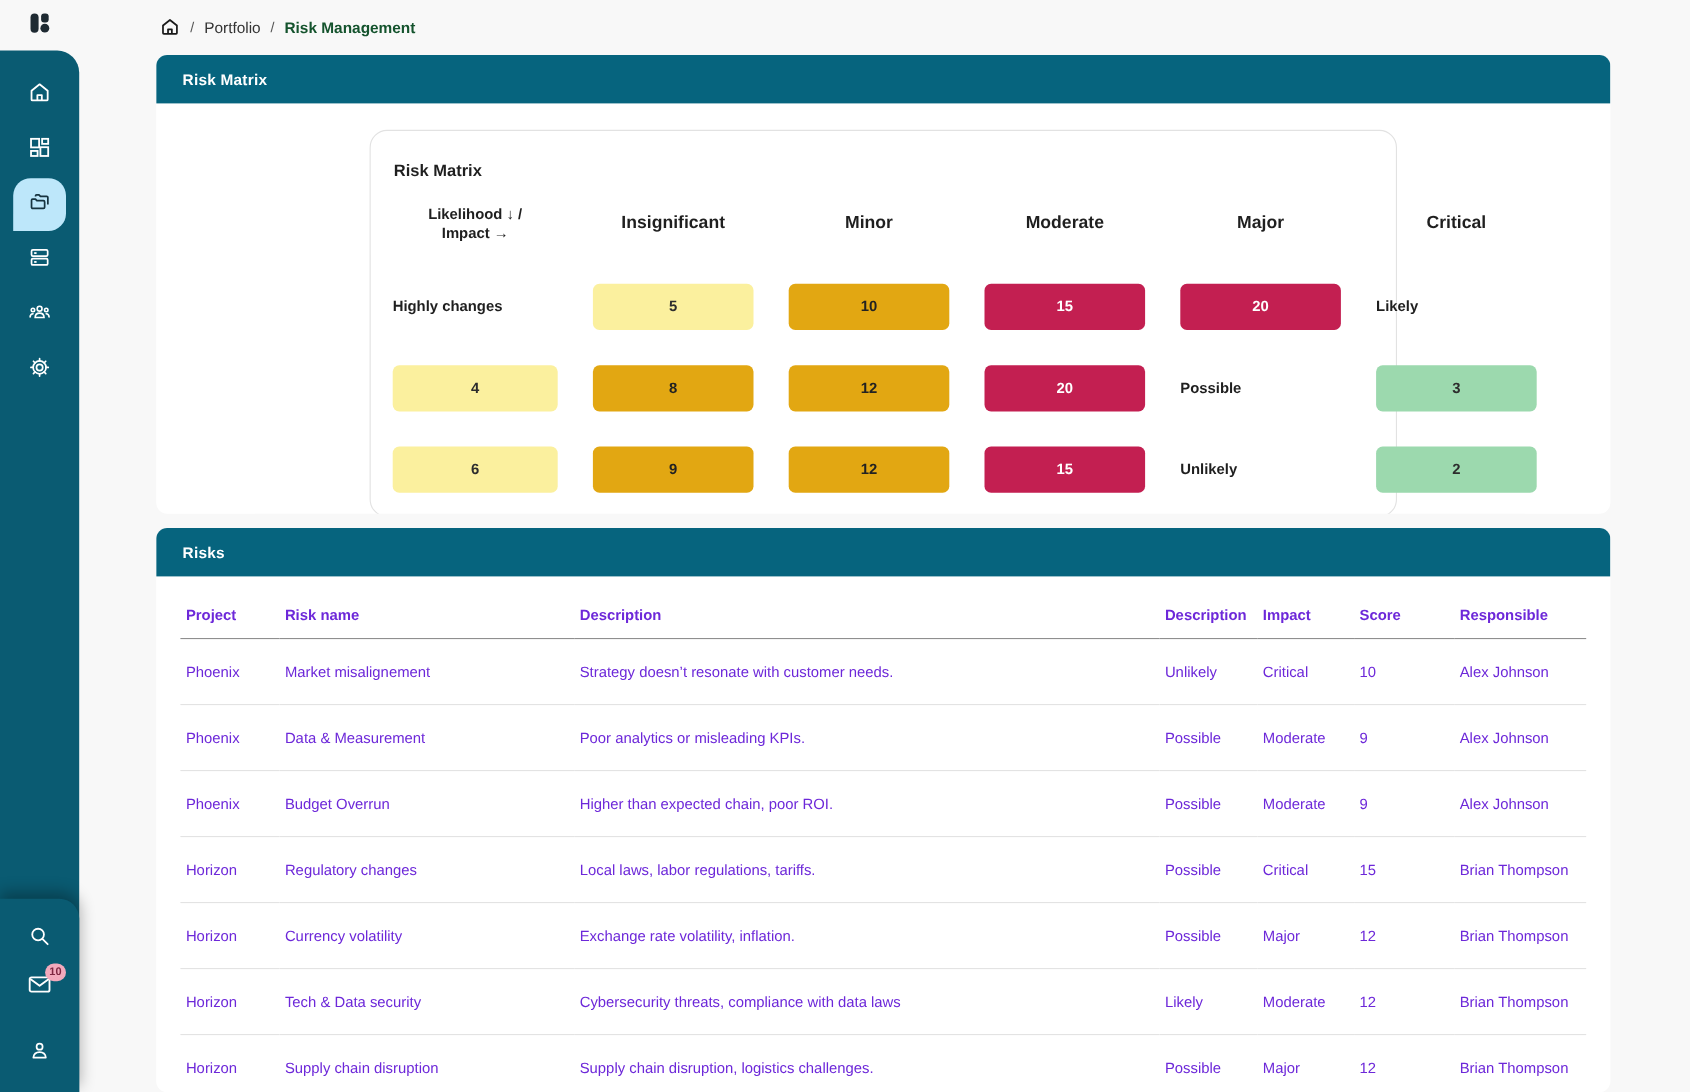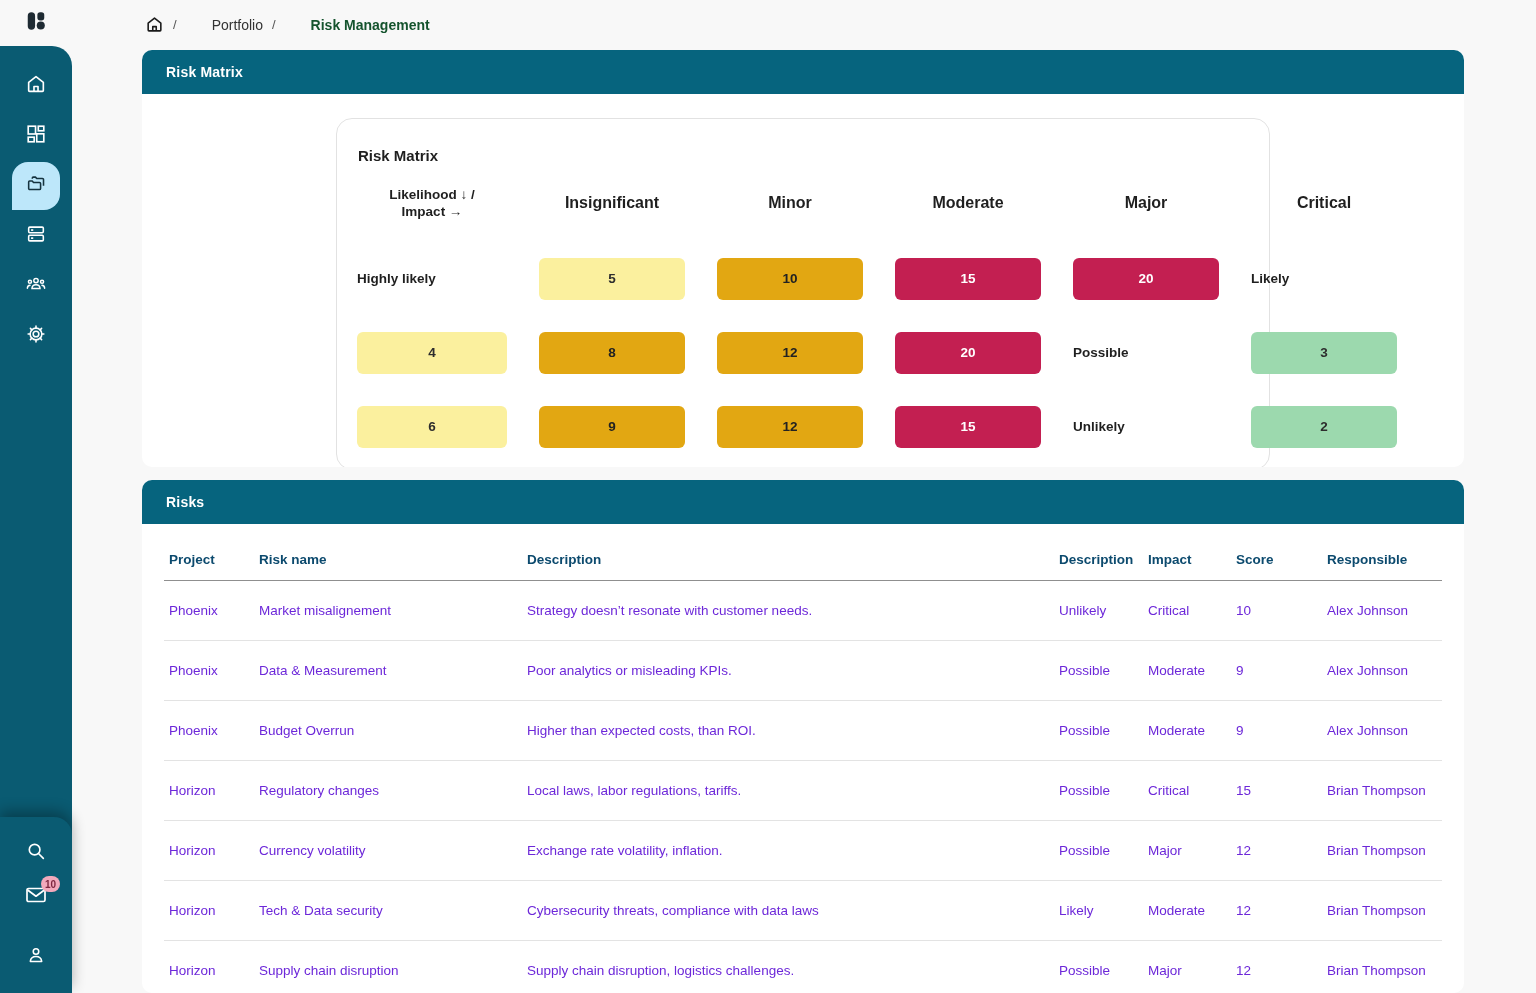--- a/index.html
+++ b/index.html
@@ -24,21 +24,21 @@
   .nav-item.profile { margin-top:16px; }
   .mail-wrap { position:relative; }
   .badge { position:absolute; top:-7px; right:-12px; min-width:17px; height:16px; padding:0 4px;
            background:#F2A9BC; color:#7E2741; border-radius:9px; font-size:10px; font-weight:bold;
            display:flex; align-items:center; justify-content:center; }
 
   
   .main { flex:1; display:flex; flex-direction:column; padding:0 72px 0 70px; }
   .breadcrumb { height:53px; display:flex; align-items:center; gap:9px; padding-left:3px; font-size:14px; }
   .breadcrumb .sep { color:#555; font-size:13px; }
-  .crumb { color:#333; cursor:pointer;margin-left:26px; }
+  .crumb { color:#333; cursor:pointer; }
   .crumb.current { font-weight:bold; color:#14532d; }
   .home-glyph svg { stroke:#1a1a1a; display:block; }
 
   .panel { border-radius:10px; overflow:hidden; background:#fff; }
   .panel-header { height:44px; background:#06647E; color:#fff; font-weight:bold; font-size:14px;
                   display:flex; align-items:center; padding-left:24px; letter-spacing:0.2px; }
   .panel + .panel { margin-top:13px; }
 
   
   .matrix-body { height:400px; padding-top:24px; display:flex; justify-content:center; }
@@ -56,21 +56,21 @@
   .lvl-yellow { background:#FBF09E; color:#2d2d2d; }
   .lvl-gold   { background:#E2A712; color:#222; }
   .lvl-red    { background:#C31F51; color:#fff; }
   .lvl-green  { background:#9CD9AE; color:#2d2d2d; }
 
   
   .risks-body { padding:0 22px 24px; }
   table { border-collapse:collapse; table-layout:fixed; width:1278px; }
   col.c1{width:90px} col.c2{width:268px} col.c3{width:532px} col.c4{width:89px}
   col.c5{width:88px} col.c6{width:91px} col.c7{width:120px}
-  th { text-align:left; font-size:13.5px; color:#0c4a6e; padding:28px 8px 13px 5px;
+  th { text-align:left; font-size:13.5px; color:#6d28d9; padding:28px 8px 13px 5px;
        border-bottom:1px solid #8f8f8f; font-weight:bold; }
   td { font-size:13.5px; color:#6d28d9; padding:0 8px 0 5px; height:60px;
        border-bottom:1px solid #E3E3E3; white-space:nowrap; overflow:hidden; }
 </style>
 </head>
 <body>
 
 <div class="app">
 
   <aside class="rail">
@@ -196,21 +196,21 @@
           <div class="matrix-grid" id="matrix-grid">
             <div class="m-corner">
               <span>Likelihood ↓  /</span>
               <span>Impact →</span>
             </div>
           <div class="m-colhead">Insignificant</div>
               <div class="m-colhead">Minor</div>
               <div class="m-colhead">Moderate</div>
               <div class="m-colhead">Major</div>
               <div class="m-colhead">Critical</div>
-              <div class="m-rowlabel">Highly likely</div>
+              <div class="m-rowlabel">Highly changes</div>
               <div class="m-cell lvl-yellow">5</div>
               <div class="m-cell lvl-gold">10</div>
               <div class="m-cell lvl-red">15</div>
               <div class="m-cell lvl-red">20</div>
               <div class="m-rowlabel">Likely</div>
               <div class="m-cell lvl-yellow">4</div>
               <div class="m-cell lvl-gold">8</div>
               <div class="m-cell lvl-gold">12</div>
               <div class="m-cell lvl-red">20</div>
               <div class="m-rowlabel">Possible</div>
@@ -275,21 +275,21 @@
                 <td>Data &amp; Measurement</td>
                 <td>Poor analytics or misleading KPIs.</td>
                 <td>Possible</td>
                 <td>Moderate</td>
                 <td>9</td>
                 <td>Alex Johnson</td>
               </tr>
               <tr>
                 <td>Phoenix</td>
                 <td>Budget Overrun</td>
-                <td>Higher than expected costs, than ROI.</td>
+                <td>Higher than expected chain, poor ROI.</td>
                 <td>Possible</td>
                 <td>Moderate</td>
                 <td>9</td>
                 <td>Alex Johnson</td>
               </tr>
               <tr>
                 <td>Horizon</td>
                 <td>Regulatory changes</td>
                 <td>Local laws, labor regulations, tariffs.</td>
                 <td>Possible</td>

